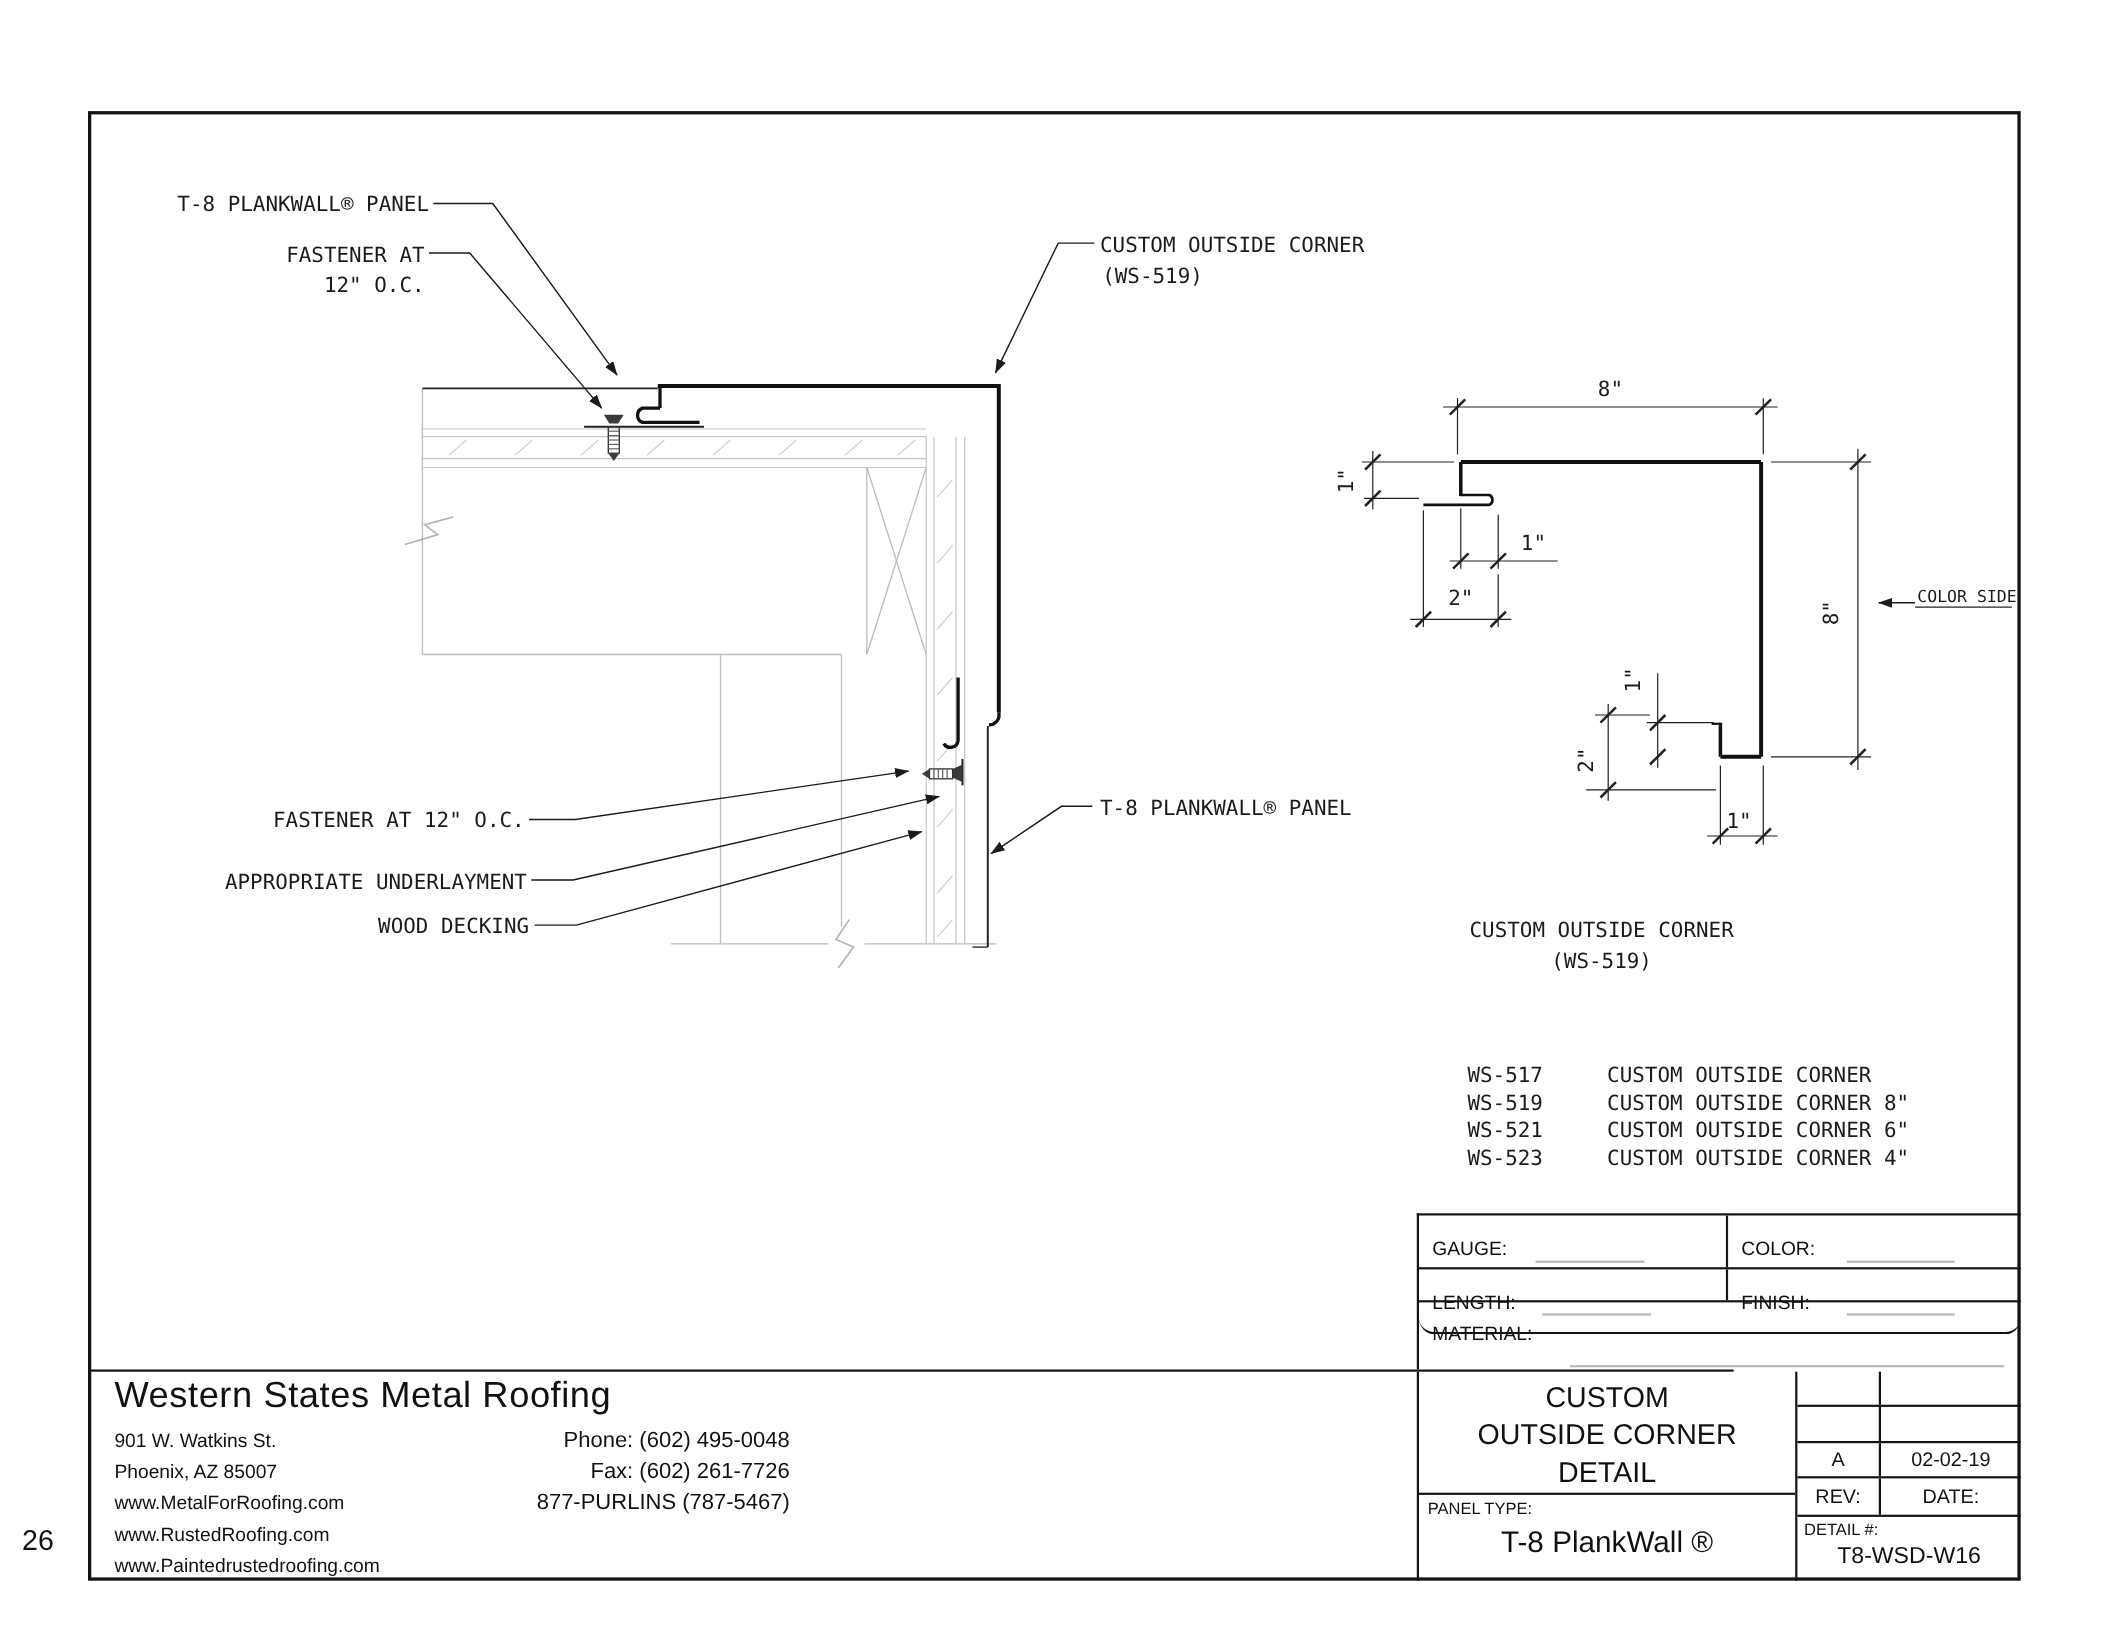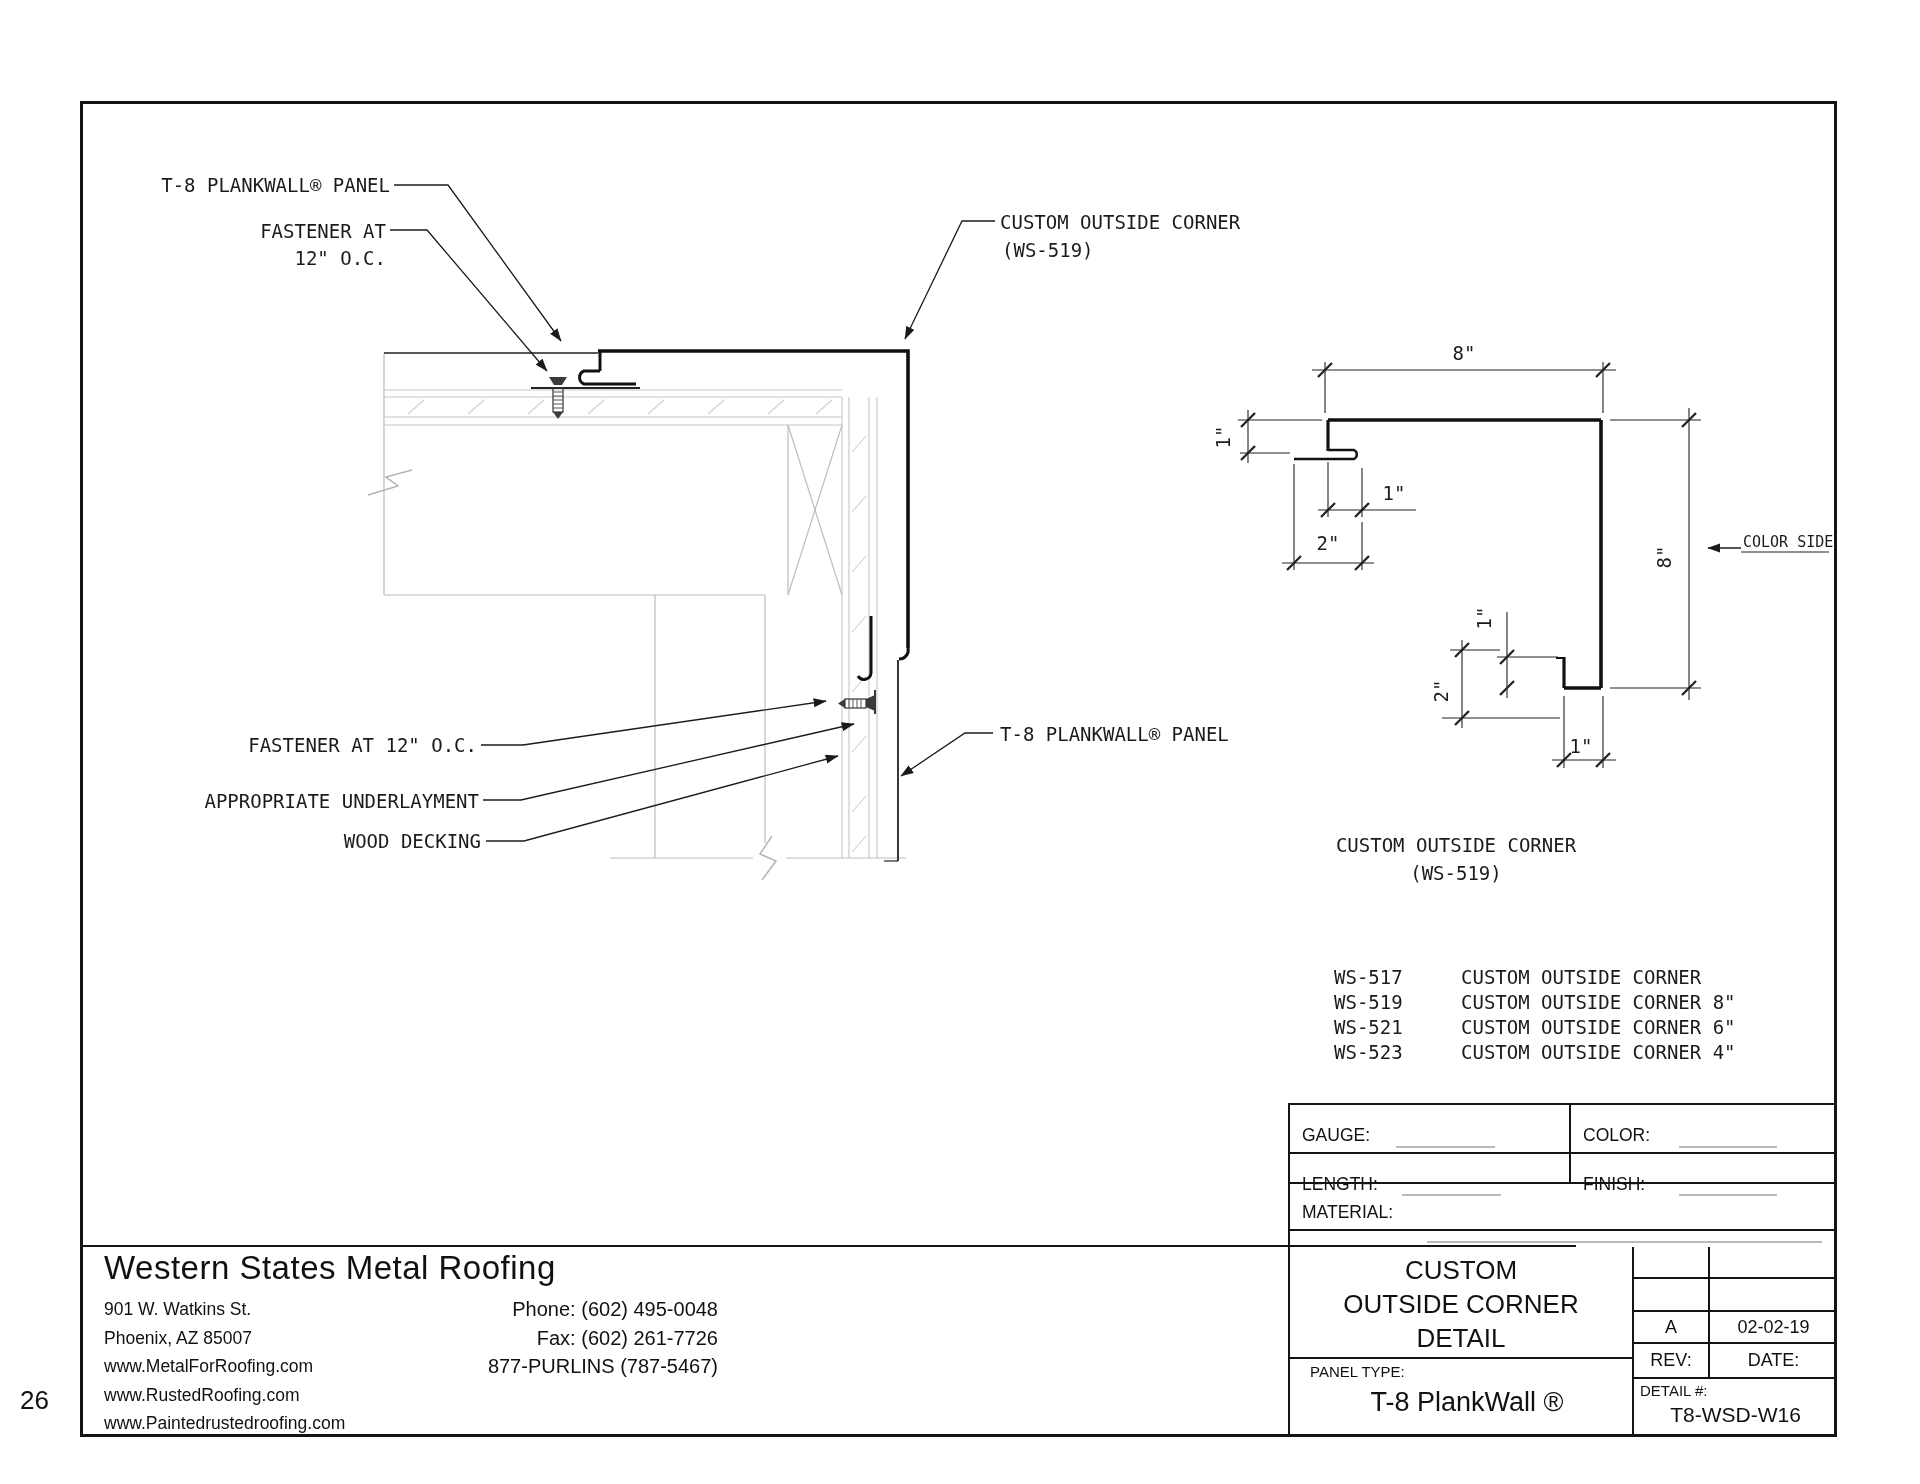--- a/index.html
+++ b/index.html
@@ -25,21 +25,21 @@
         border-top:2.5px solid #141414;box-sizing:border-box;}
   .company-name{position:absolute;left:24px;top:2px;font-size:33px;letter-spacing:.5px;}
   .company-col1{position:absolute;left:24px;top:48px;font-size:17.5px;line-height:28.6px;}
   .company-col2{position:absolute;left:300px;top:48px;width:338px;text-align:right;
                 font-size:20px;line-height:28.6px;}
   .tb-title-sec{position:absolute;left:1208px;top:0;width:344px;height:100%;
                 border-left:2.5px solid #141414;box-sizing:border-box;}
   .tb-title{position:absolute;left:0;top:0;width:100%;height:112px;border-bottom:2px solid #141414;
             box-sizing:border-box;display:flex;flex-direction:column;align-items:center;
             justify-content:flex-start;padding-top:6px;font-size:26px;line-height:34px;}
-  .tb-panel{position:absolute;left:0;top:112px;right:0;bottom:0;margin-left:12px;}
+  .tb-panel{position:absolute;left:0;top:112px;right:0;bottom:0;}
   .tb-panel-label{position:absolute;left:8px;top:4px;font-size:15px;}
   .tb-panel-value{position:absolute;left:0;top:28px;width:100%;text-align:center;font-size:27px;}
   .rev-grid{position:absolute;left:1552px;top:0;width:205px;height:100%;
             border-left:2.5px solid #141414;box-sizing:border-box;}
   .rg-row{display:flex;box-sizing:border-box;border-bottom:2px solid #141414;}
   .rg-c1{width:76px;border-right:2px solid #141414;box-sizing:border-box;display:flex;
          align-items:center;justify-content:center;font-size:18px;}
   .rg-c2{flex:1;display:flex;align-items:center;justify-content:center;font-size:18px;}
   .rg-detail{position:relative;height:58px;}
   .rg-detail-label{position:absolute;left:6px;top:3px;font-size:15px;}
@@ -272,21 +272,21 @@
 
   <div class="order-table">
     <div class="ot-row" style="height:49px;">
       <div class="ot-cell first"><span>GAUGE:</span></div>
       <div class="ot-cell second"><span>COLOR:</span></div>
     </div>
     <div class="ot-row" style="height:30px;">
       <div class="ot-cell first"><span>LENGTH:</span></div>
       <div class="ot-cell second"><span>FINISH:</span></div>
     </div>
-    <div class="ot-row" style="height:47px;">
+    <div class="ot-row" style="height:29px;border-radius:19px;">
       <div class="ot-cell" style="padding-top:18px;"><span>MATERIAL:</span></div>
     </div>
     <div class="blank" style="left:106px;top:41px;width:99px;"></div>
     <div class="blank" style="left:389px;top:41px;width:98px;"></div>
     <div class="blank" style="left:112px;top:89px;width:99px;"></div>
     <div class="blank" style="left:389px;top:89px;width:98px;"></div>
     <div class="blank" style="left:137px;top:136px;width:395px;"></div>
   </div>
 
   <div class="band">

